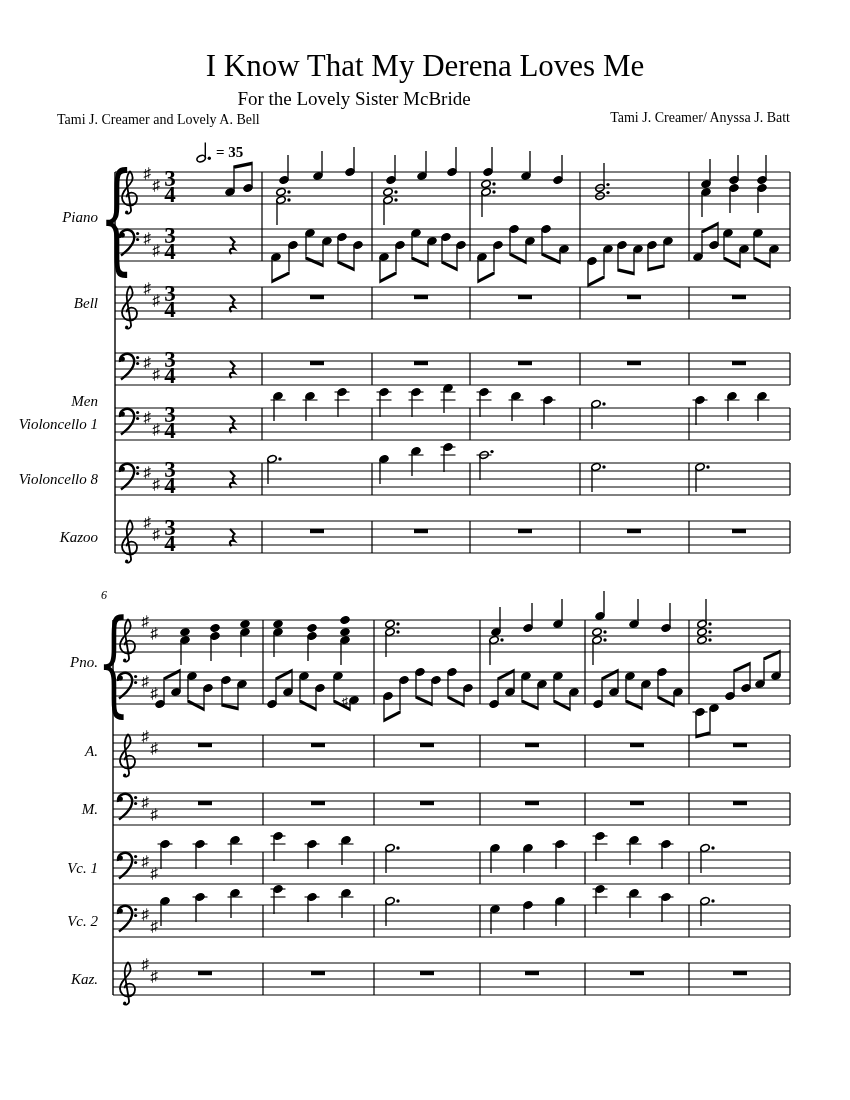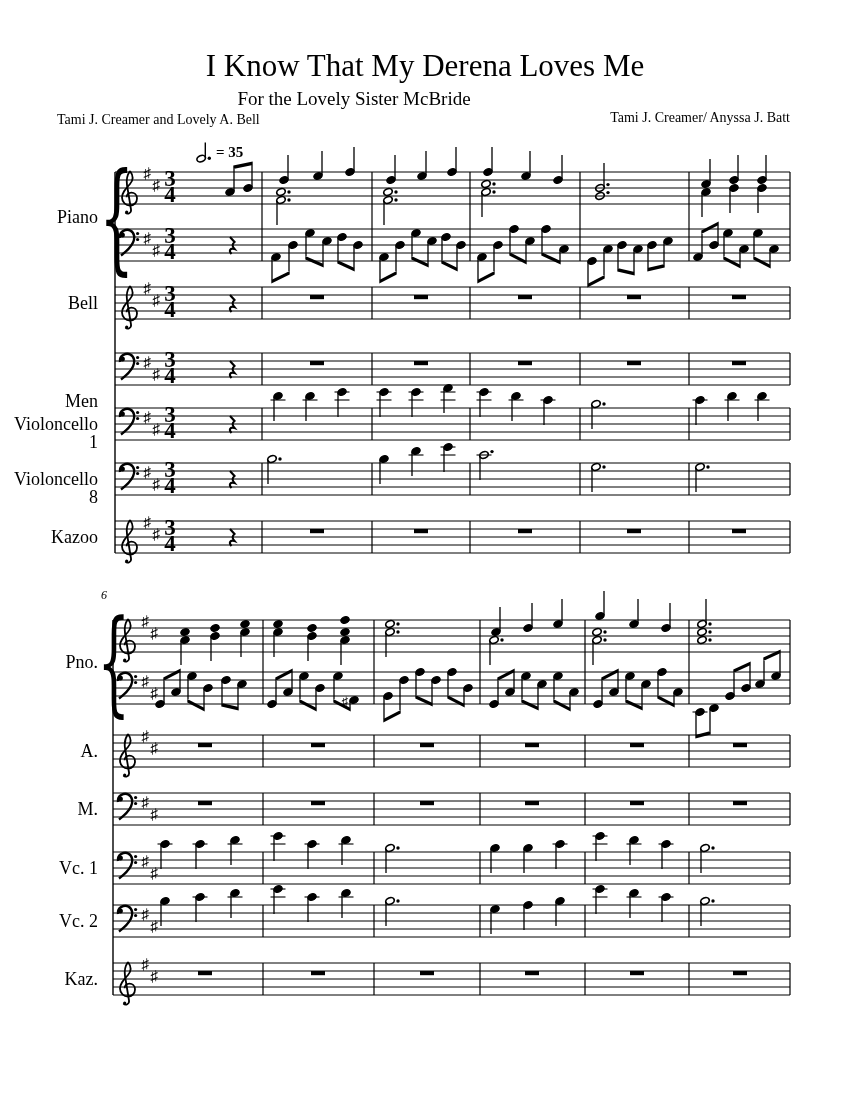--- a/index.html
+++ b/index.html
@@ -5,21 +5,21 @@
   html,body{margin:0;padding:0;background:#e8e8e8;}
   #page{position:relative;width:850px;height:1100px;background:#ffffff;margin:0 auto;
         font-family:"Liberation Serif", serif;color:#000;overflow:hidden;}
   .abs{position:absolute;}
   #title{top:48px;left:0;width:850px;text-align:center;font-size:31px;}
   #subtitle{top:88px;left:0;width:676px;text-align:center;font-size:19px;margin-left:16px;}
   #composer-left{top:112px;left:57px;font-size:14px;}
   #composer-right{top:110px;right:60px;font-size:14px;}
   #tempo{top:141px;left:196px;font-size:15px;font-weight:bold;display:flex;align-items:center;gap:4px;height:22px;}
   #measure-number{top:588px;left:101px;font-size:12px;font-style:italic;}
-  .inst-label{position:absolute;width:92px;text-align:right;font-size:18px;line-height:18px;}
+  .inst-label{position:absolute;width:92px;text-align:right;font-size:15px;line-height:18px;font-style:italic;}
   .brace{position:absolute;font-family:"DejaVu Serif",serif;transform-origin:center;pointer-events:none;}
   svg text{font-family:"Liberation Serif",serif;}
 </style>
 </head>
 <body>
 
 <div id="page">
   <div class="abs" id="title">I Know That My Derena Loves Me</div>
   <div class="abs" id="subtitle">For the Lovely Sister McBride</div>
   <div class="abs" id="composer-left">Tami J. Creamer and Lovely A. Bell</div>

